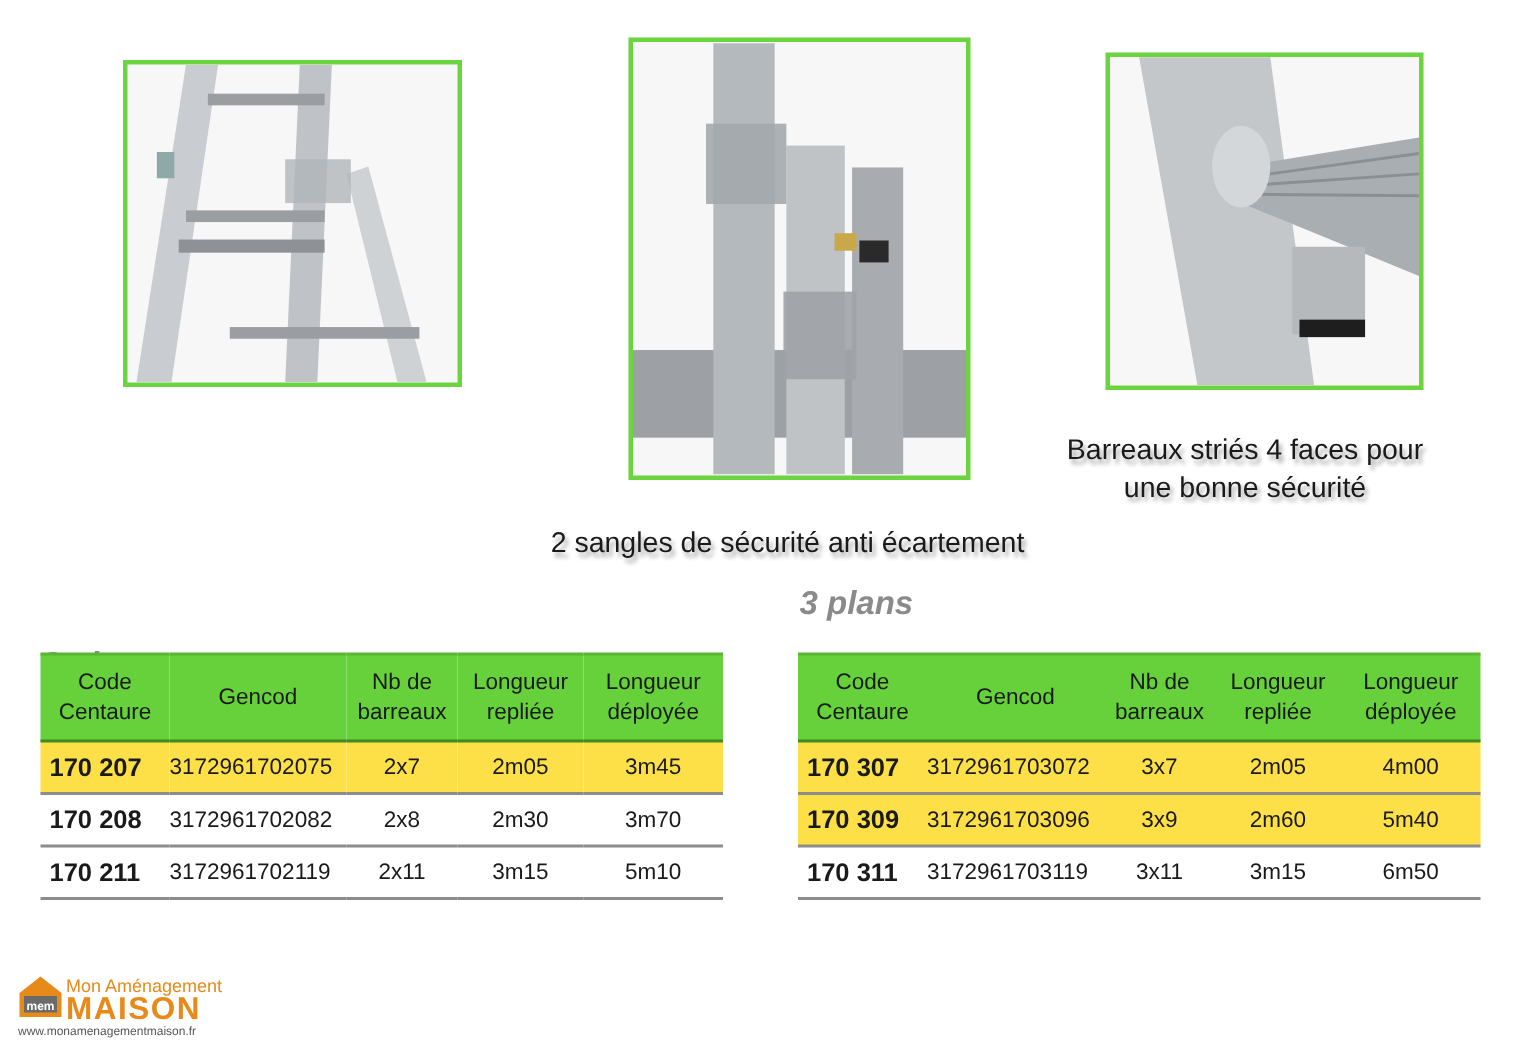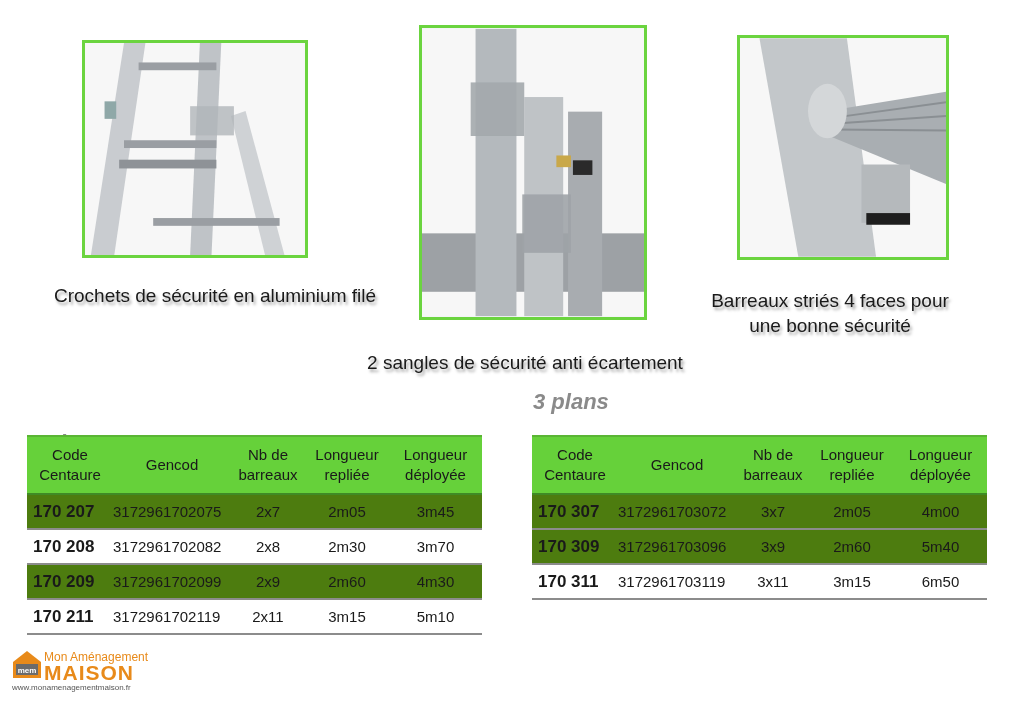--- a/index.html
+++ b/index.html
@@ -4,21 +4,21 @@
 <style>
   html, body { margin:0; padding:0; background:#ffffff; }
   body { width:1024px; height:705px; position:relative; overflow:hidden; font-family:"Liberation Sans", sans-serif; color:#111; }
   .photo { position:absolute; border:3px solid #6bd43f; box-sizing:border-box; background:#f4f5f6; overflow:hidden; }
   .photo svg { width:100%; height:100%; display:block; }
   .caption { position:absolute; text-align:center; font-size:19px; line-height:25px; color:#1a1a1a; text-shadow:2px 3px 3px rgba(0,0,0,0.35); }
   .sec-title { position:absolute; font-size:22px; font-weight:bold; font-style:italic; color:#8a8a8a; }
   table.spec { position:absolute; border-collapse:collapse; width:455px; font-size:15px; }
   table.spec th { background:#66d13a; color:#1a1a1a; font-weight:normal; font-size:15px; line-height:20px; padding:0; height:56px; text-align:center; border-top:2px solid #5ab534; border-bottom:2px solid #3f8a25; }
   table.spec td { height:33px; text-align:center; padding:0; border-bottom:2px solid #8c8c8c; color:#1a1a1a; }
-  table.spec tr.alt td { background:#4d7c0f; }
+  table.spec tr.alt td { background:#fde047; }
   table.spec td.code { font-weight:bold; font-size:17px; text-align:left; padding-left:6px; }
   table.spec td.gencod { text-align:left; }
   .logo { position:absolute; left:12px; top:650px; width:140px; height:48px; }
   .logo .house { position:absolute; left:0; top:0; width:30px; height:28px; }
   .logo .top { position:absolute; left:32px; top:0; font-size:12px; color:#e88a1a; }
   .logo .big { position:absolute; left:32px; top:11px; font-size:21px; font-weight:bold; color:#e88a1a; letter-spacing:1px; }
   .logo .url { position:absolute; left:0; top:33px; font-size:8px; color:#555; white-space:nowrap; }
 </style>
 </head>
 <body>
@@ -60,21 +60,20 @@
     <line x1="95" y1="82" x2="212" y2="66" stroke="#8a8f93" stroke-width="2"></line>
     <line x1="95" y1="88" x2="212" y2="80" stroke="#8a8f93" stroke-width="2"></line>
     <line x1="95" y1="94" x2="212" y2="95" stroke="#8a8f93" stroke-width="2"></line>
     <ellipse cx="90" cy="75" rx="20" ry="28" fill="#d4d7d9"></ellipse>
     <rect x="125" y="130" width="50" height="60" fill="#b5b9bc"></rect>
     <rect x="130" y="180" width="45" height="12" fill="#1e1e1e"></rect>
   </svg>
 </div>
 
 <div class="caption" style="left:10px; top:283px; width:410px;">
-  <div>Crochets de sécurité en aluminium filé</div>
 </div>
 <div class="caption" style="left:320px; top:350px; width:410px;">
   <div>2 sangles de sécurité anti écartement</div>
 </div>
 <div class="caption" style="left:680px; top:288px; width:300px;">
   <div>Barreaux striés 4 faces pour</div>
   <div>une bonne sécurité</div>
 </div>
 
 <div class="sec-title" style="left:28px; top:402px;margin-top:28px;">2 plans</div>
@@ -95,27 +94,20 @@
       <td>2x7</td>
       <td>2m05</td>
       <td>3m45</td>
     </tr>
     <tr>
       <td class="code">170 208</td>
       <td class="gencod">3172961702082</td>
       <td>2x8</td>
       <td>2m30</td>
       <td>3m70</td>
-    </tr>
-    <tr class="alt">
-      <td class="code">170 209</td>
-      <td class="gencod">3172961702099</td>
-      <td>2x9</td>
-      <td>2m60</td>
-      <td>4m30</td>
     </tr>
     <tr>
       <td class="code">170 211</td>
       <td class="gencod">3172961702119</td>
       <td>2x11</td>
       <td>3m15</td>
       <td>5m10</td>
     </tr>
   </tbody>
 </table>

